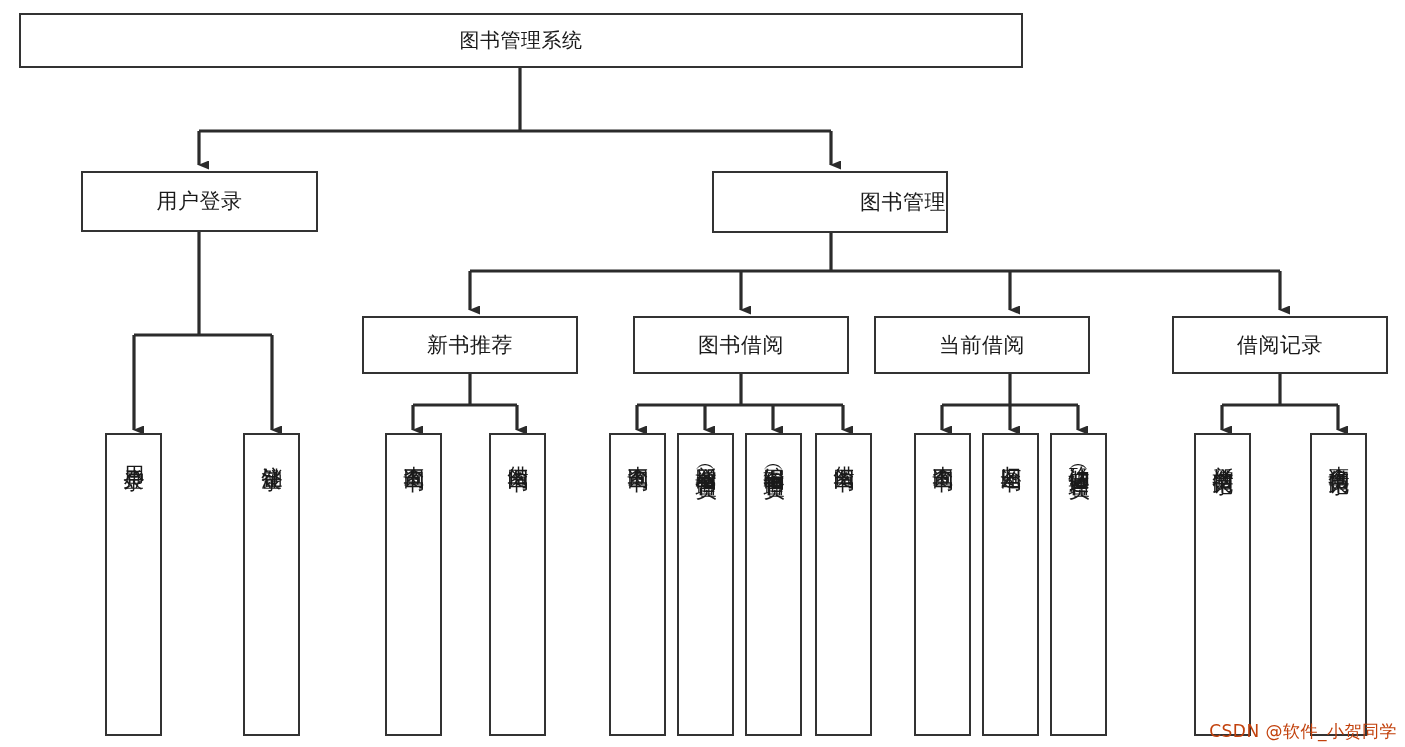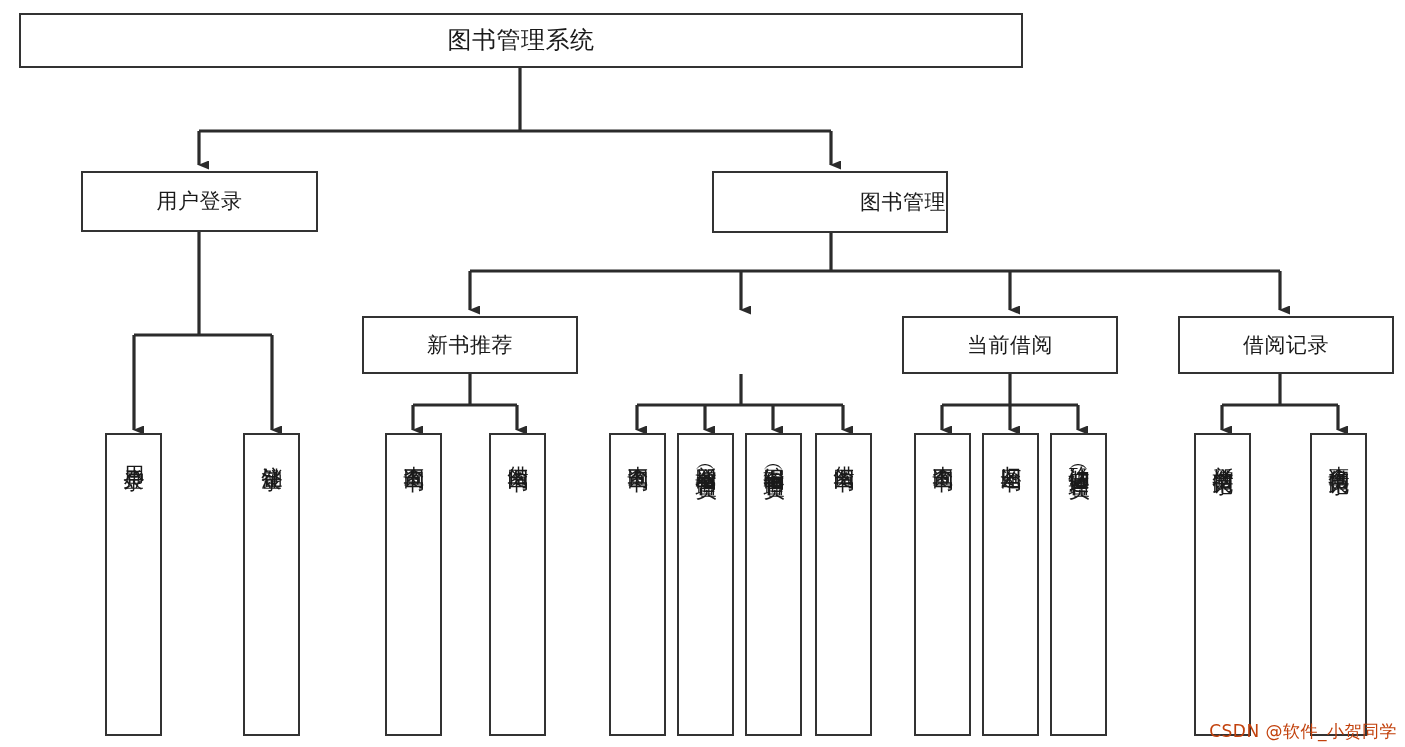--- a/index.html
+++ b/index.html
@@ -45,21 +45,21 @@
     text-align: center;
     line-height: 1.18;
     letter-spacing: 0.5px;
   }
   
   .node.h .label {
     writing-mode: horizontal-tb;
     font-size: 21px;
   }
   .node.root .label {
-    font-size: 24px;
+    font-size: 20px;
   }
   
   .node.v {
     align-items: flex-start;
     padding-top: 14px;
   }
   .node.v .label {
     writing-mode: vertical-rl;
     text-orientation: upright;
     font-size: 21px;
@@ -140,24 +140,27 @@
   <div class="node h" style="left:81px; top:171px; width:237px; height:61px;">
     <span class="label">用户登录</span>
   </div>
   <div class="node h" style="left:712px; top:171px; width:236px; height:62px;justify-content:flex-end;">
     <span class="label">图书管理</span>
   </div>
 
   <div class="node h" style="left:362px; top:316px; width:216px; height:58px;">
     <span class="label">新书推荐</span>
   </div>
-  <div class="node h" style="left:902px; top:316px; width:216px; height:58px;">
+  <div class="node h" style="left:633px; top:316px; width:216px; height:58px;">
+    <span class="label">图书借阅</span>
+  </div>
+  <div class="node h" style="left:874px; top:316px; width:216px; height:58px;">
     <span class="label">当前借阅</span>
   </div>
-  <div class="node h" style="left:1172px; top:316px; width:216px; height:58px;margin-left:6px;">
+  <div class="node h" style="left:1172px; top:316px; width:216px; height:58px;">
     <span class="label">借阅记录</span>
   </div>
 
   <div class="node v" style="left:105px; top:433px; width:57px; height:303px;">
     <span class="label">用户登录</span>
   </div>
   <div class="node v" style="left:243px; top:433px; width:57px; height:303px;">
     <span class="label">注销登录</span>
   </div>
 

